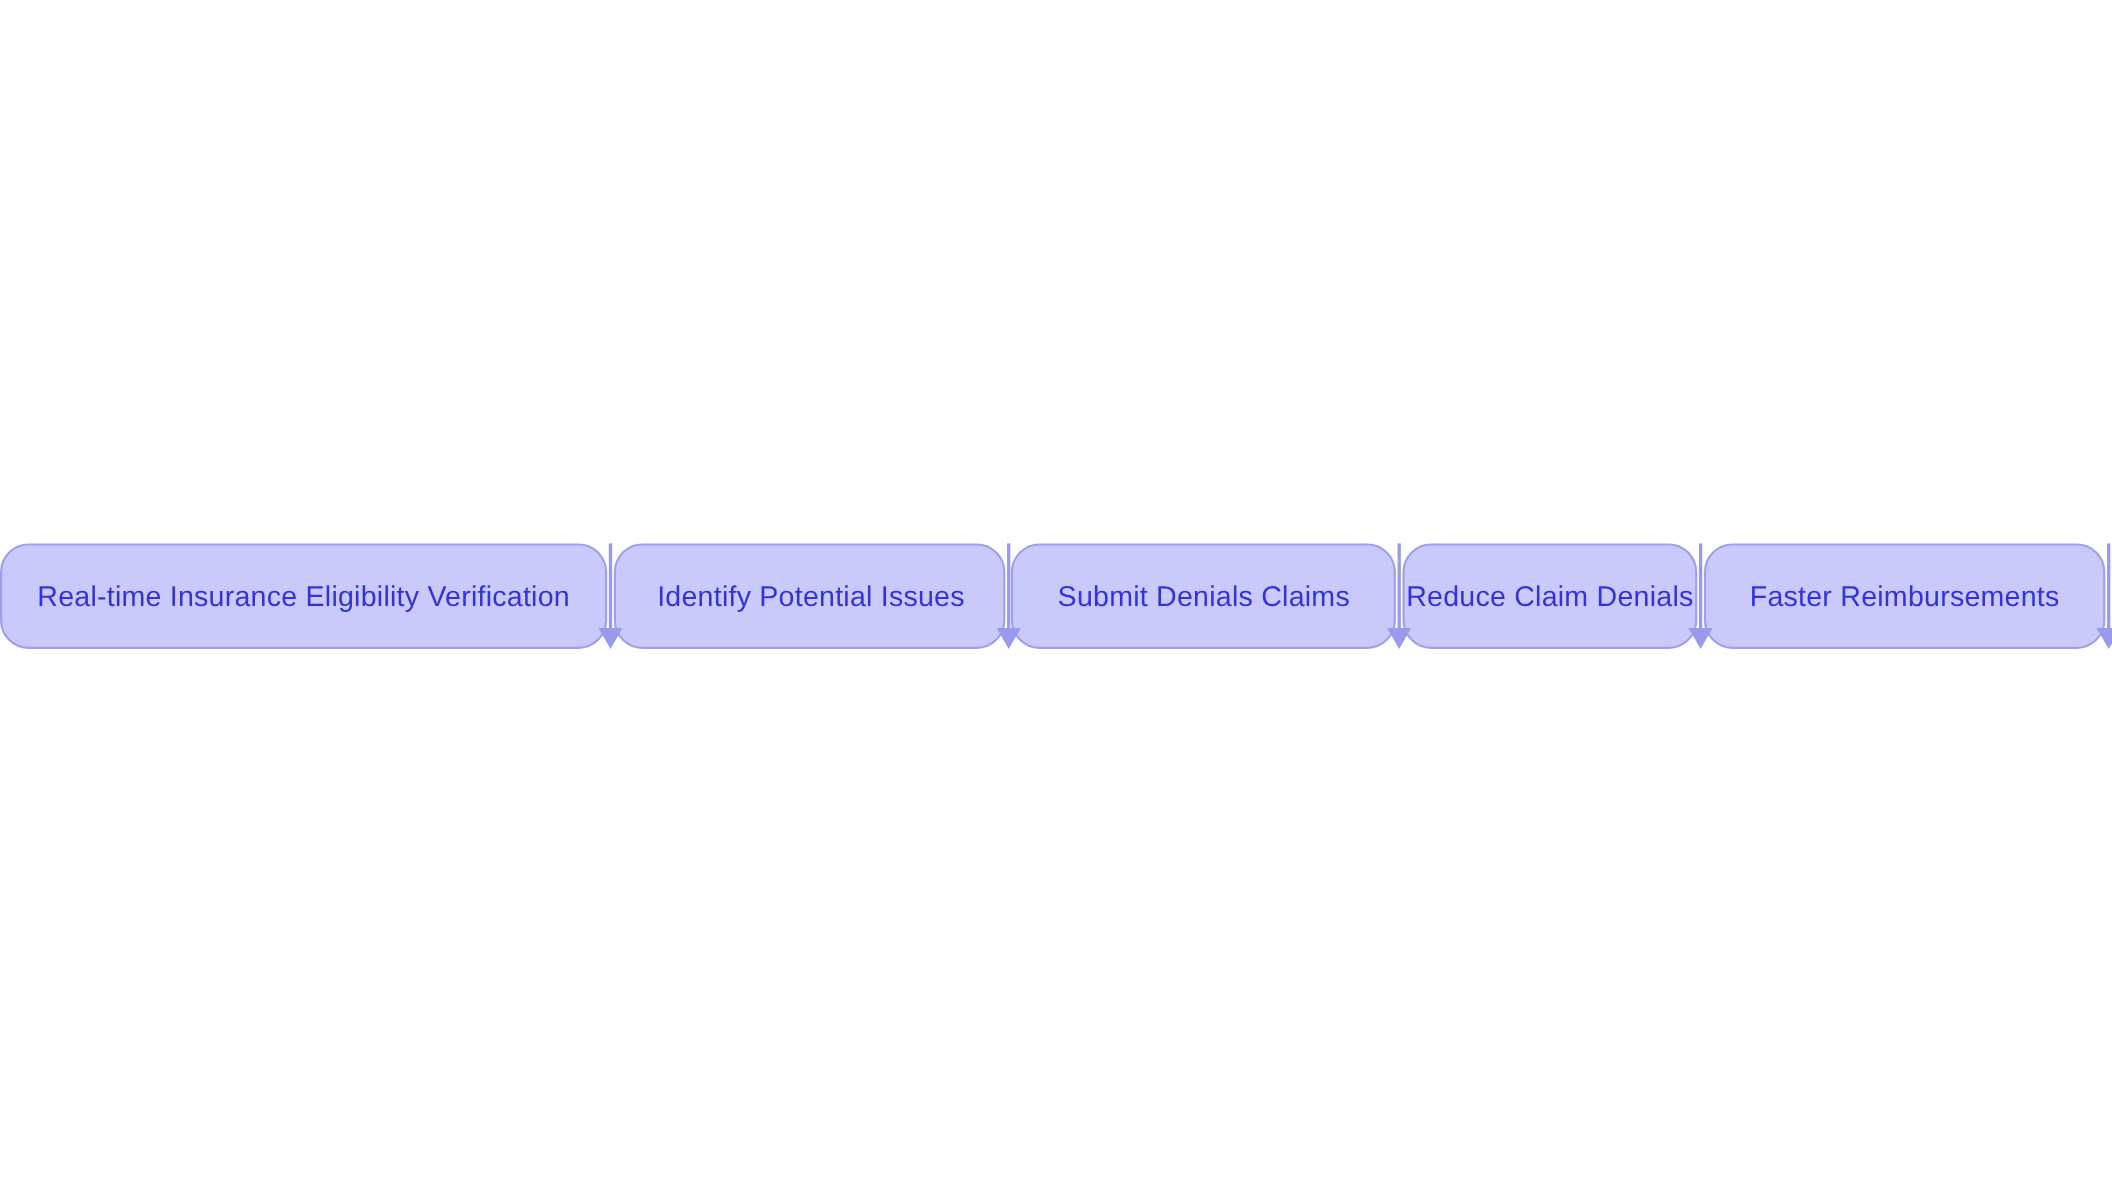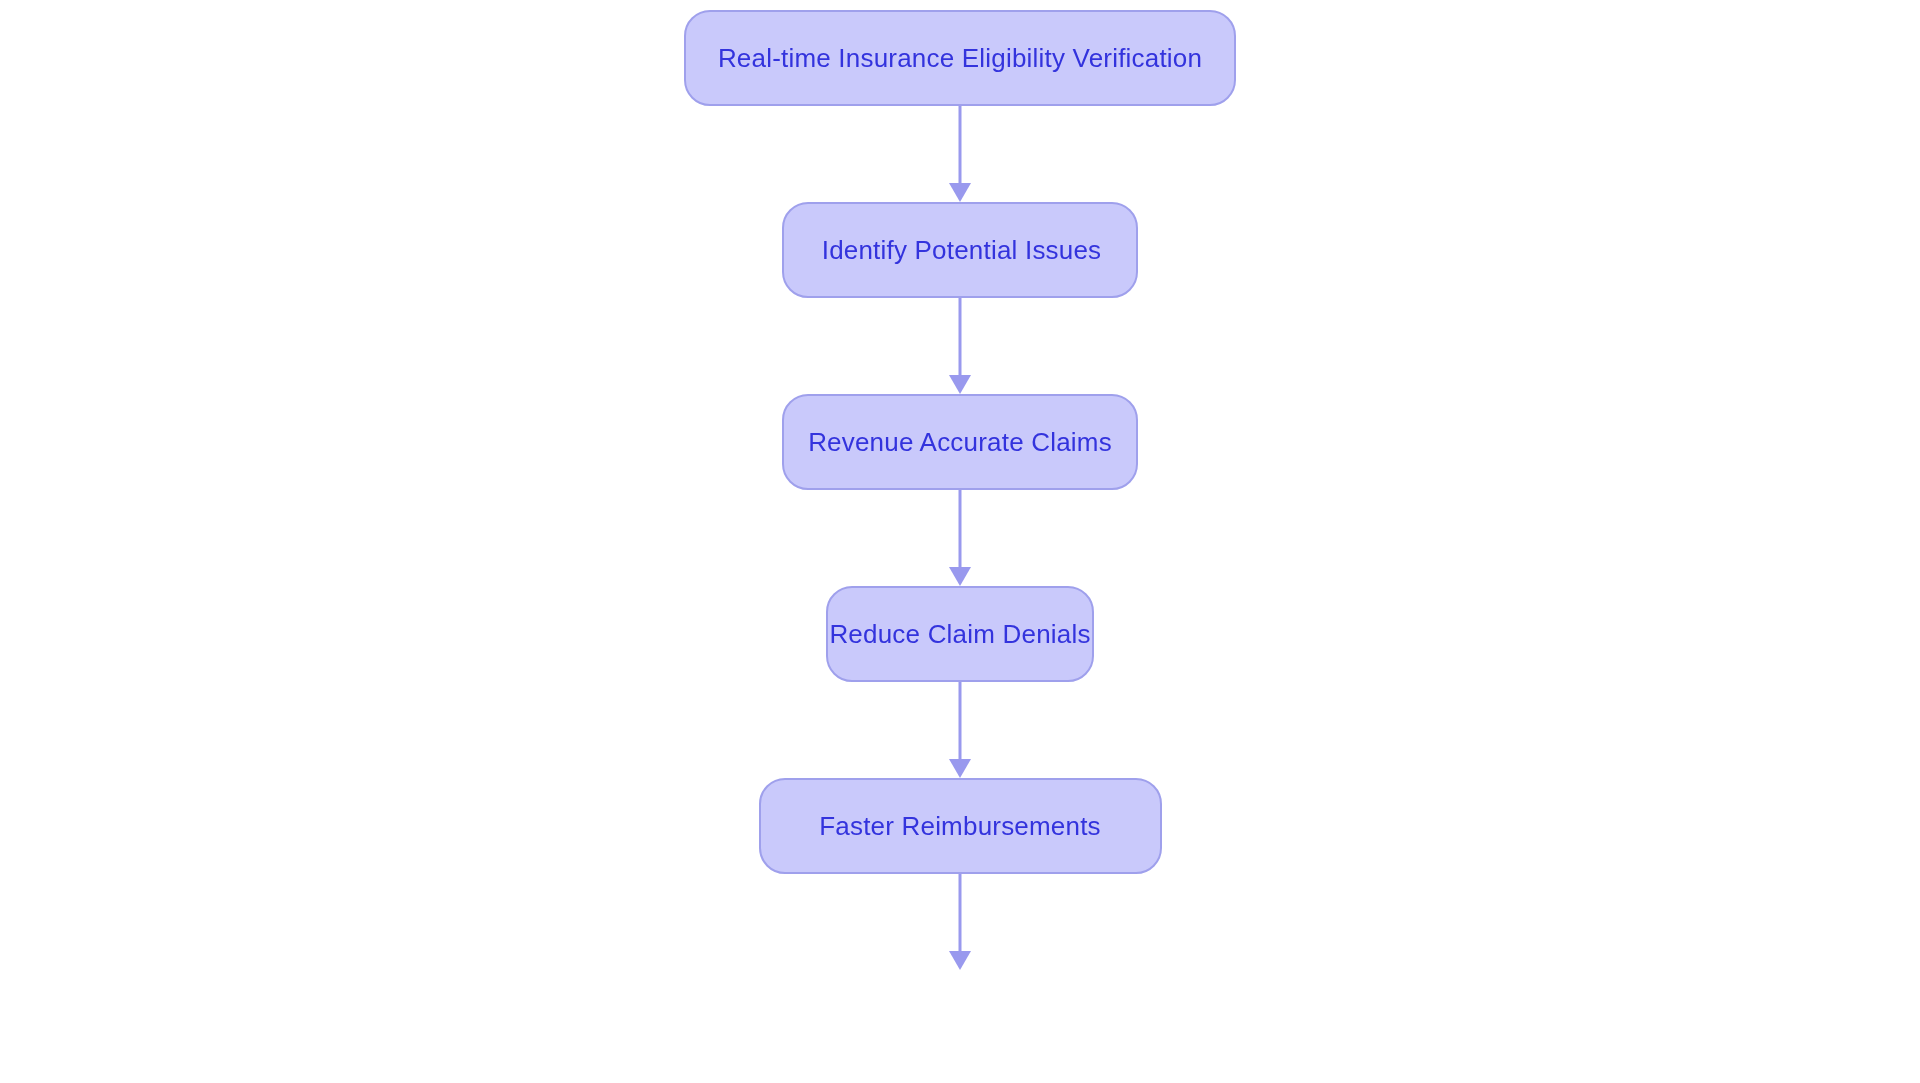--- a/index.html
+++ b/index.html
@@ -22,21 +22,21 @@
     background: #ffffff;
   }
 
   .flow-column {
     position: absolute;
     left: 0;
     top: 0;
     width: 1920px;
     height: 1083px;
     display: flex;
-    flex-direction: column;
+    flex-direction: row;
     align-items: center;
     justify-content: flex-start;
   }
 
   .node {
     box-sizing: border-box;
     display: flex;
     align-items: center;
     justify-content: center;
     background: #c9c9fb;
@@ -115,21 +115,21 @@
     <div class="node node-w2">
       <span class="node-label">Identify Potential Issues</span>
     </div>
 
     <div class="connector">
       <span class="conn-line"></span>
       <span class="conn-head"></span>
     </div>
 
     <div class="node node-w3">
-      <span class="node-label">Revenue Accurate Claims</span>
+      <span class="node-label">Submit Denials Claims</span>
     </div>
 
     <div class="connector">
       <span class="conn-line"></span>
       <span class="conn-head"></span>
     </div>
 
     <div class="node node-w4">
       <span class="node-label">Reduce Claim Denials</span>
     </div>

